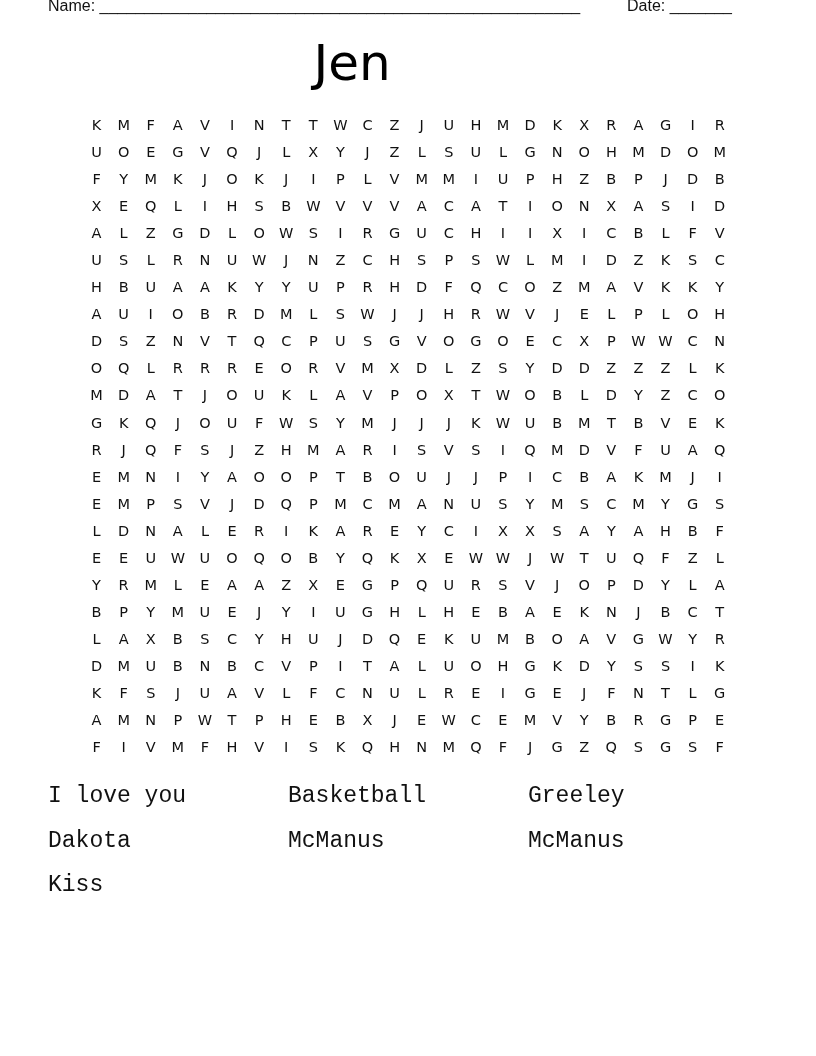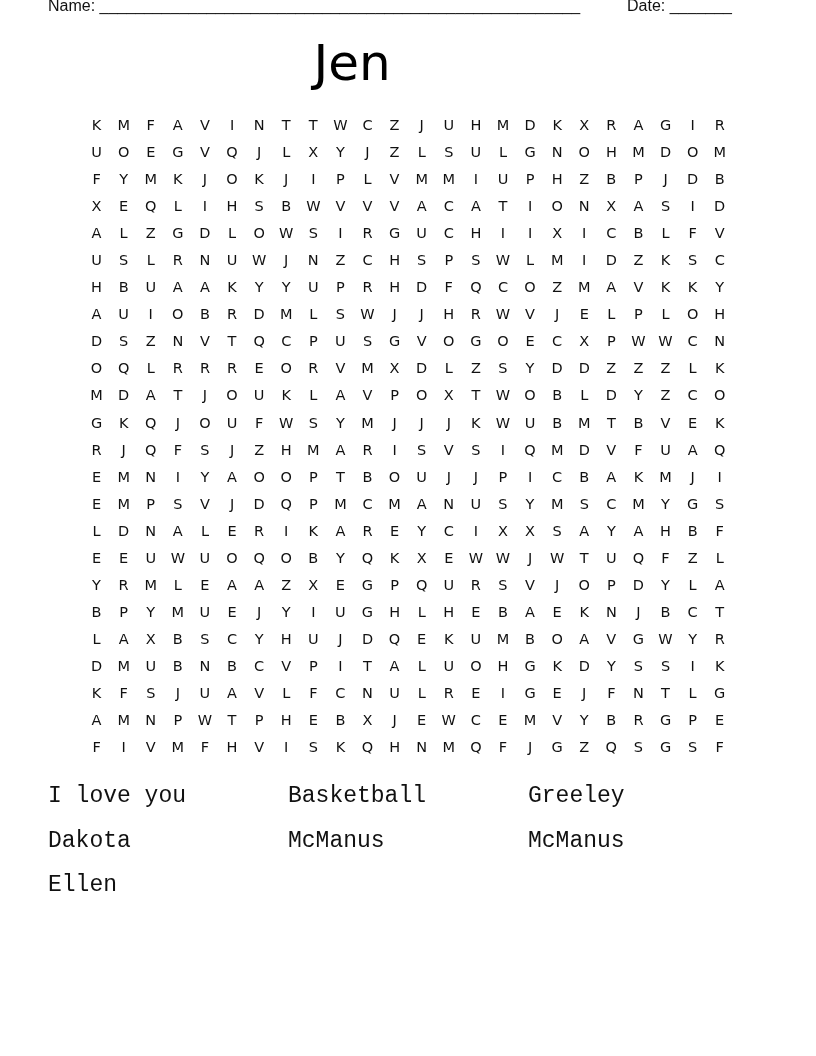--- a/index.html
+++ b/index.html
@@ -618,14 +618,14 @@
     <div class="cell">F</div>
   </div>
 
 <div class="words" id="words">
     <div class="word">I love you</div>
     <div class="word">Basketball</div>
     <div class="word">Greeley</div>
     <div class="word">Dakota</div>
     <div class="word">McManus</div>
     <div class="word">McManus</div>
-    <div class="word">Ellen</div>
+    <div class="word">Kiss</div>
   </div>
 
 </body></html>

